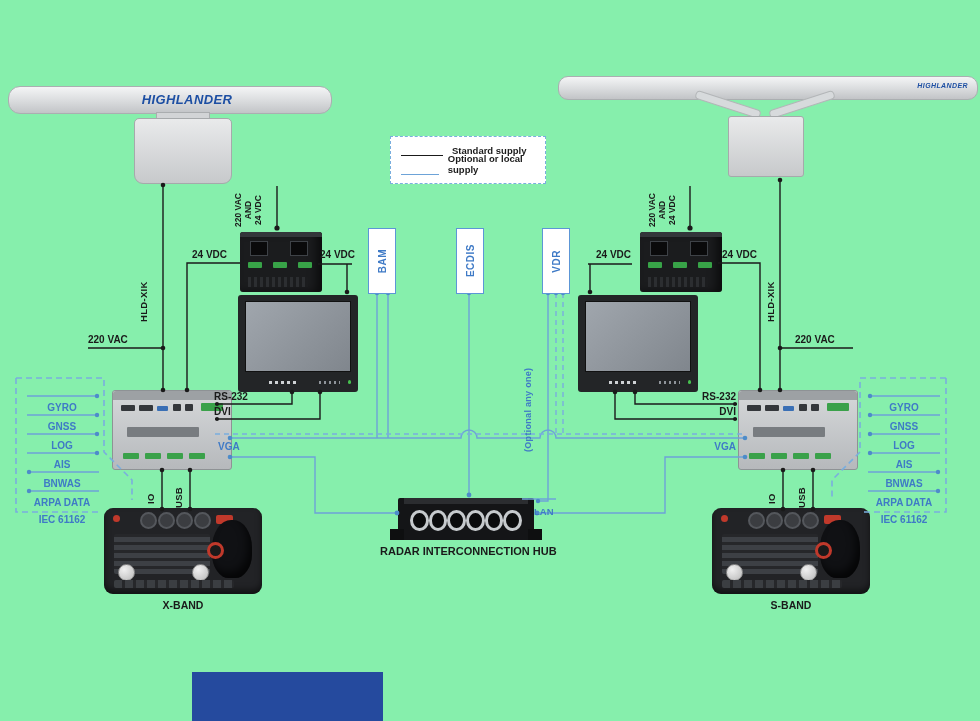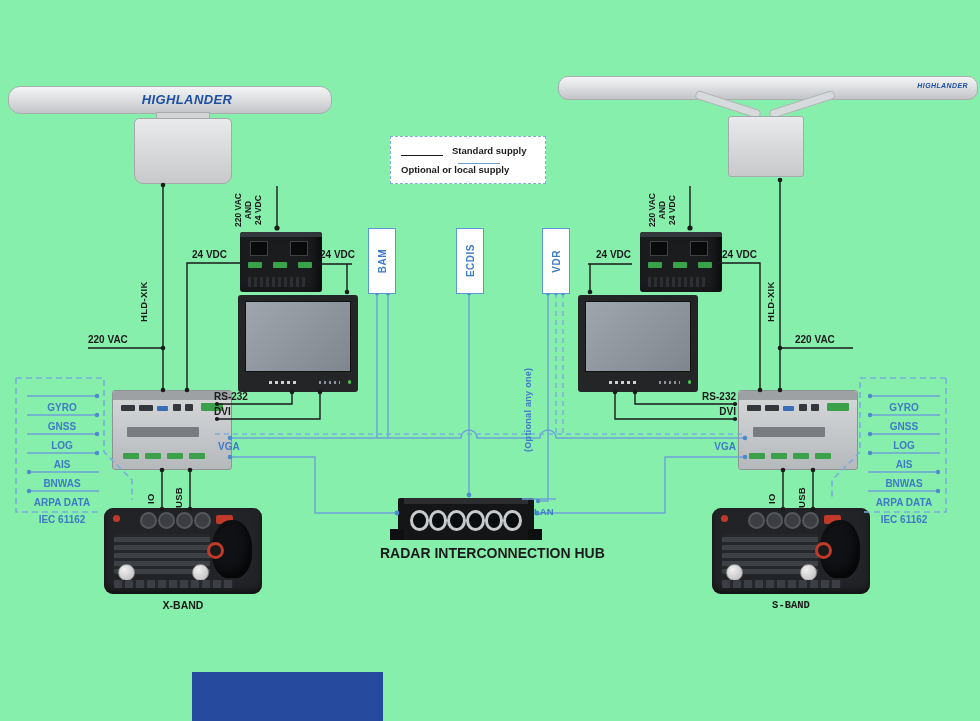--- a/index.html
+++ b/index.html
@@ -300,38 +300,38 @@
         <circle cx="537" cy="513" r="2.4"></circle>
         <circle cx="538" cy="501" r="2.2"></circle>
     </g>
   </svg>
 
   <div class="legendbox">
     <div class="legrow" style="top:7px;">
       <div class="legline black"></div>
       <div class="legtxt">Standard supply</div>
     </div>
-    <div class="legrow" style="top:26px;flex-direction:column;">
+    <div class="legrow" style="top:26px;">
       <div class="legline blue"></div>
       <div class="legtxt">Optional or local supply</div>
     </div>
   </div>
 
   <div class="ifbox" style="left:368px;top:228px;">
     <span>BAM</span>
     </div>
   <div class="ifbox" style="left:456px;top:228px;">
     <span>ECDIS</span>
     </div>
   <div class="ifbox" style="left:542px;top:228px;">
     <span>VDR</span>
     </div>
   <div class="lb bl vert" style="left:524px;top:322px;height:110px;font-size:9px;font-weight:bold;">(Optional any one)</div>
   <div class="lb bl" style="left:534px;top:487px;font-size:9.5px;">LAN</div>
-  <div class="lb ctr" style="left:380px;top:546px;width:176px;font-size:14px;">RADAR INTERCONNECTION HUB</div>
+  <div class="lb ctr" style="left:380px;top:546px;width:176px;font-size:11px;">RADAR INTERCONNECTION HUB</div>
 
   <div class="lb vert" style="left:139px;top:258px;height:64px;font-size:9.5px;">HLD-XIK</div>
   <div class="lb" style="left:88px;top:335px;">220 VAC</div>
   <div class="lb ctr" style="left:226px;top:192px;width:52px;height:36px;transform:rotate(-90deg);transform-origin:center;font-size:8.5px;line-height:1.15;white-space:normal;">
     <div>220 VAC</div>
     <div>AND</div>
     <div>24 VDC</div>
   </div>
   <div class="lb" style="left:192px;top:250px;">24 VDC</div>
   <div class="lb" style="left:320px;top:250px;">24 VDC</div>
@@ -357,21 +357,21 @@
     <div>AND</div>
     <div>24 VDC</div>
   </div>
   <div class="lb" style="left:596px;top:250px;">24 VDC</div>
   <div class="lb" style="left:722px;top:250px;">24 VDC</div>
   <div class="lb" style="left:698px;top:392px;width:38px;text-align:right;">RS-232</div>
   <div class="lb" style="left:710px;top:407px;width:26px;text-align:right;">DVI</div>
   <div class="lb bl" style="left:706px;top:422px;width:30px;text-align:right;">VGA</div>
   <div class="lb vert" style="left:767px;top:478px;height:26px;font-size:9.5px;">IO</div>
   <div class="lb vert" style="left:797px;top:478px;height:30px;font-size:9.5px;">USB</div>
-  <div class="lb ctr" style="left:746px;top:600px;width:90px;font-size:10.5px;font-family:Liberation Mono, monospace;">S-BAND</div>
+  <div class="lb ctr" style="left:746px;top:600px;width:90px;font-size:10.5px;">S-BAND</div>
 
   <div class="lb bl ctr" style="left:862px;top:383px;width:84px;">GYRO</div>
   <div class="lb bl ctr" style="left:862px;top:402px;width:84px;">GNSS</div>
   <div class="lb bl ctr" style="left:862px;top:421px;width:84px;">LOG</div>
   <div class="lb bl ctr" style="left:862px;top:440px;width:84px;">AIS</div>
   <div class="lb bl ctr" style="left:862px;top:459px;width:84px;">BNWAS</div>
   <div class="lb bl ctr" style="left:862px;top:478px;width:84px;">ARPA DATA</div>
   <div class="lb bl ctr" style="left:862px;top:495px;width:84px;">IEC 61162</div>
 
   <div class="bluebar"></div>

